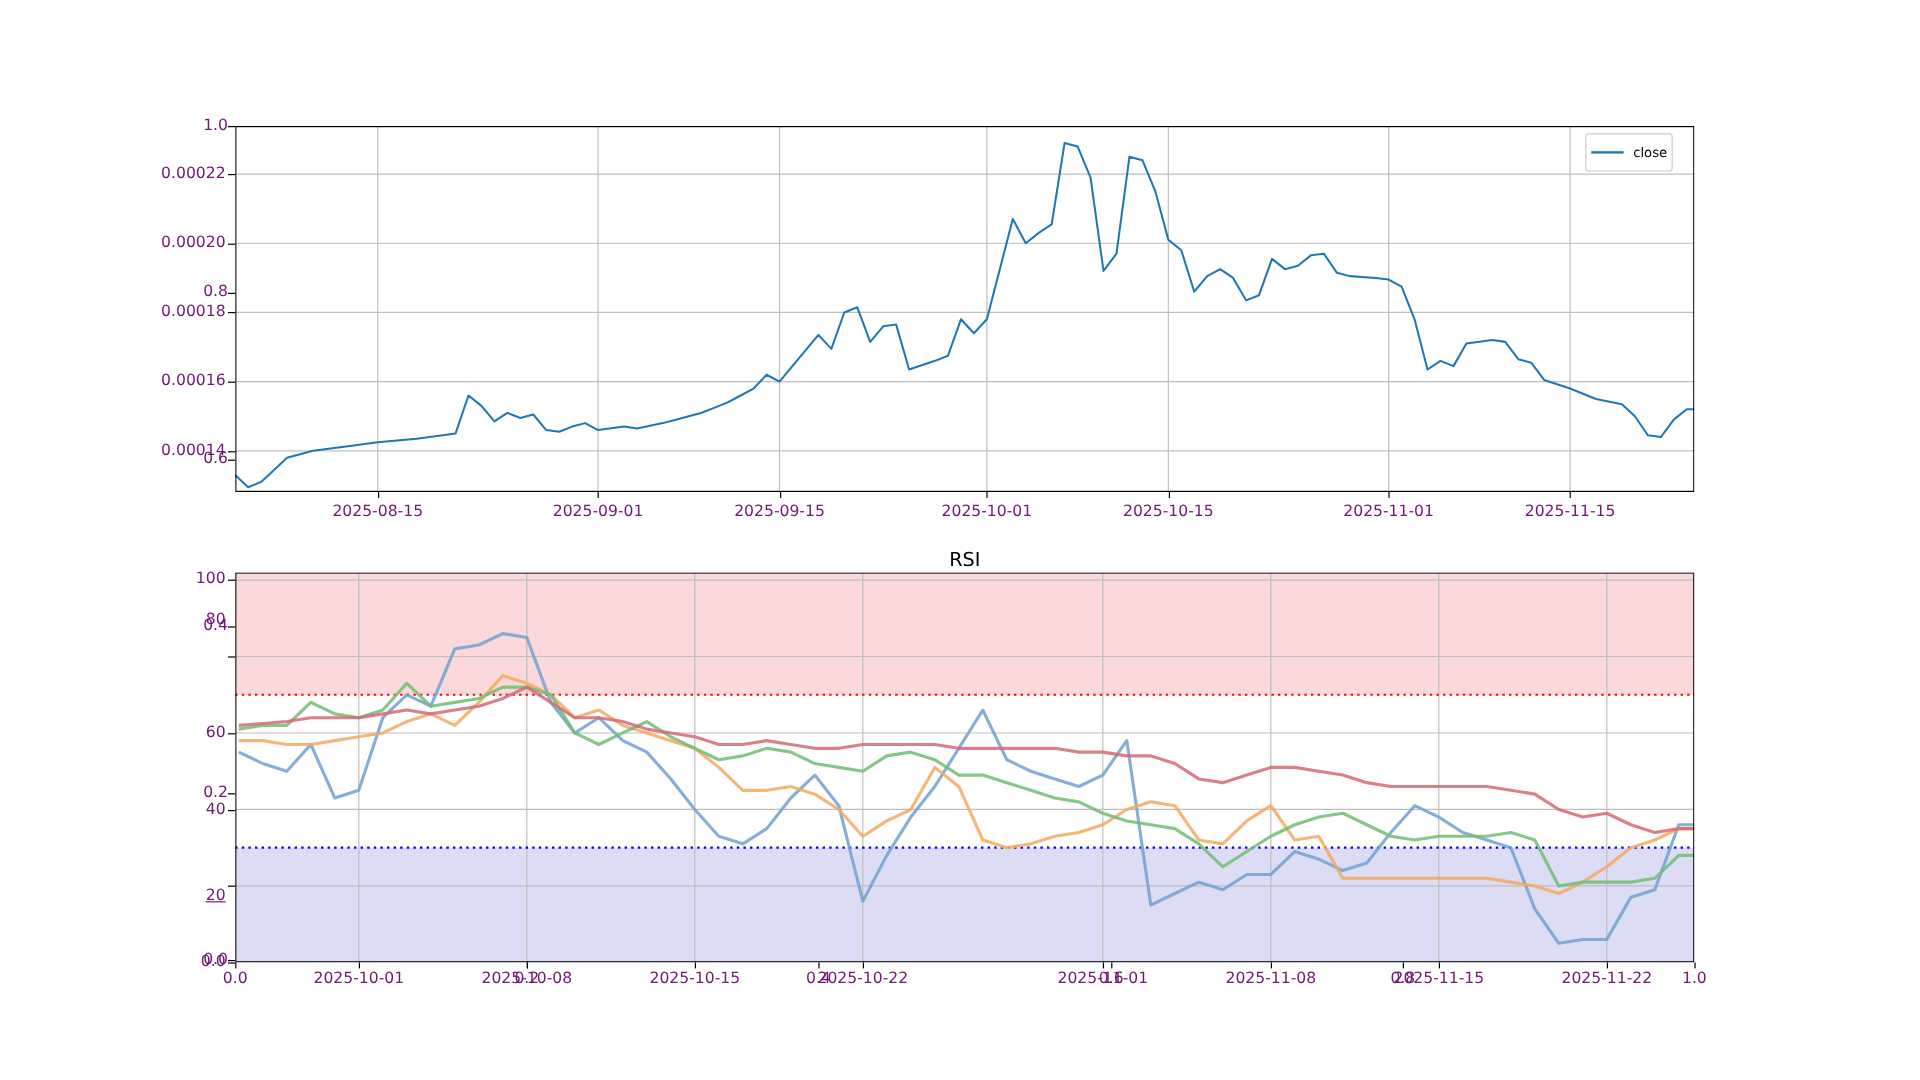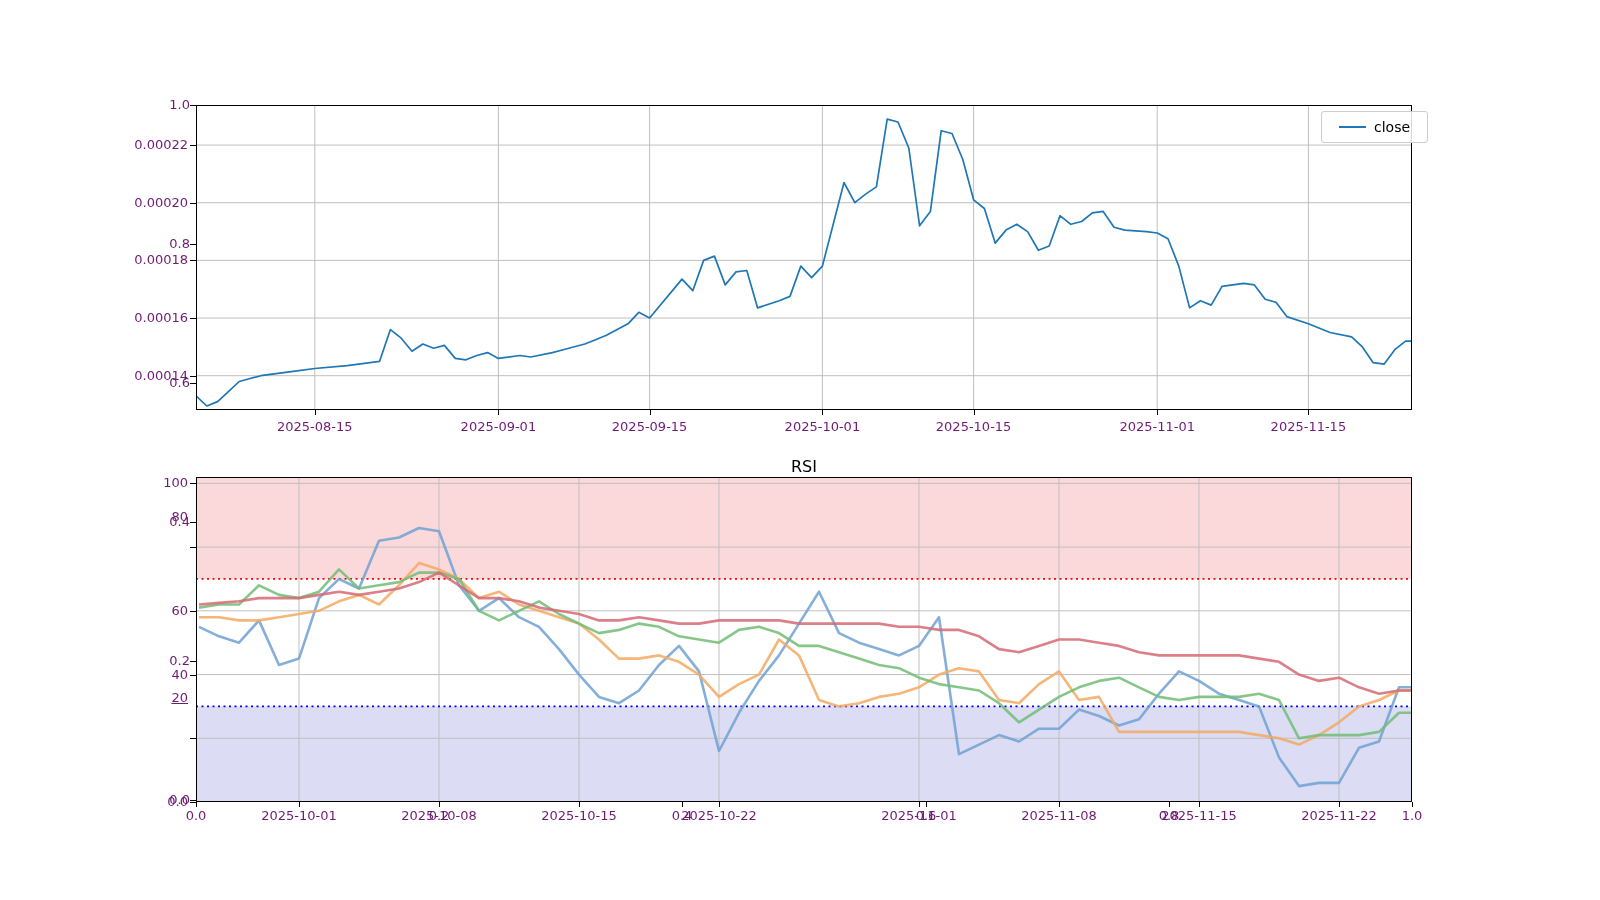--- a/index.html
+++ b/index.html
@@ -4,21 +4,21 @@
 <style>
   html,body{margin:0;padding:0;background:#fff;}
   .fig{position:relative;width:1600px;height:900px;background:#fff;overflow:hidden;
        font-family:"DejaVu Sans","Liberation Sans",sans-serif;color:#000;}
   .chart-svg{position:absolute;}
   .tick-label{position:absolute;font-size:13px;line-height:15px;color:#701a75;white-space:nowrap;}
   .ylab{text-align:right;}
   .xlab{text-align:center;}
   .tickmark{position:absolute;background:#000;}
   .legend{position:absolute;background:rgba(255,255,255,.85);border:1px solid #cccccc;
-          border-radius:3px;padding:3px 17px;font-size:14px;}
+          border-radius:3px;padding:3px 4px;font-size:11px;}
   .legend-row{display:flex;align-items:center;gap:8px;height:24px;}
   .legend-swatch{display:inline-block;width:27px;height:0;border-top:3px solid #000;}
   .watermark{position:absolute;left:555px;top:428px;width:500px;text-align:center;
              font-size:27px;letter-spacing:1px;color:#8f8f8f;}
   .chart-title{position:absolute;left:704px;top:457px;width:200px;text-align:center;
                font-size:16px;color:#000;}
 </style>
 </head>
 <body>
 
@@ -108,21 +108,21 @@
       <span class="tick-label xlab" style="left: 1279px; top: 808px; width: 120px;">2025-11-22</span>
       <div class="tickmark" style="left: 1339px; top: 802px; width: 1px; height: 5px;"></div>
       <span class="tick-label ylab" style="left: 98px; top: 475.373px; width: 90px;">100</span>
       <div class="tickmark" style="left: 190px; top: 483.373px; width: 6px; height: 1px;"></div>
       <span class="tick-label ylab" style="left: 98px; top: 509px; width: 90px;">80</span>
       <div class="tickmark" style="left: 190px; top: 547.099px; width: 6px; height: 1px;"></div>
       <span class="tick-label ylab" style="left: 98px; top: 602.825px; width: 90px;">60</span>
       <div class="tickmark" style="left: 190px; top: 610.825px; width: 6px; height: 1px;"></div>
       <span class="tick-label ylab" style="left: 98px; top: 666.551px; width: 90px;">40</span>
       <div class="tickmark" style="left: 190px; top: 674.551px; width: 6px; height: 1px;"></div>
-      <span class="tick-label ylab" style="left: 98px; top: 690px; width: 90px; text-decoration: underline;">20</span>
+      <span class="tick-label ylab" style="left: 98px; top: 739px; width: 90px; text-decoration: underline;">20</span>
       <div class="tickmark" style="left: 190px; top: 738.277px; width: 6px; height: 1px;"></div>
       <span class="tick-label ylab" style="left: 98px; top: 794.003px; width: 90px;">0.0</span>
       <div class="tickmark" style="left: 190px; top: 802.003px; width: 6px; height: 1px;"></div>
       <span class="tick-label ylab" style="left: 100px; top: 97px; width: 90px;">1.0</span>
       <div class="tickmark" style="left: 190px; top: 105px; width: 6px; height: 1px;"></div>
       <span class="tick-label ylab" style="left: 100px; top: 236px; width: 90px;">0.8</span>
       <div class="tickmark" style="left: 190px; top: 244px; width: 6px; height: 1px;"></div>
       <span class="tick-label ylab" style="left: 100px; top: 375px; width: 90px;">0.6</span>
       <div class="tickmark" style="left: 190px; top: 383px; width: 6px; height: 1px;"></div>
       <span class="tick-label ylab" style="left: 100px; top: 514px; width: 90px;">0.4</span>

